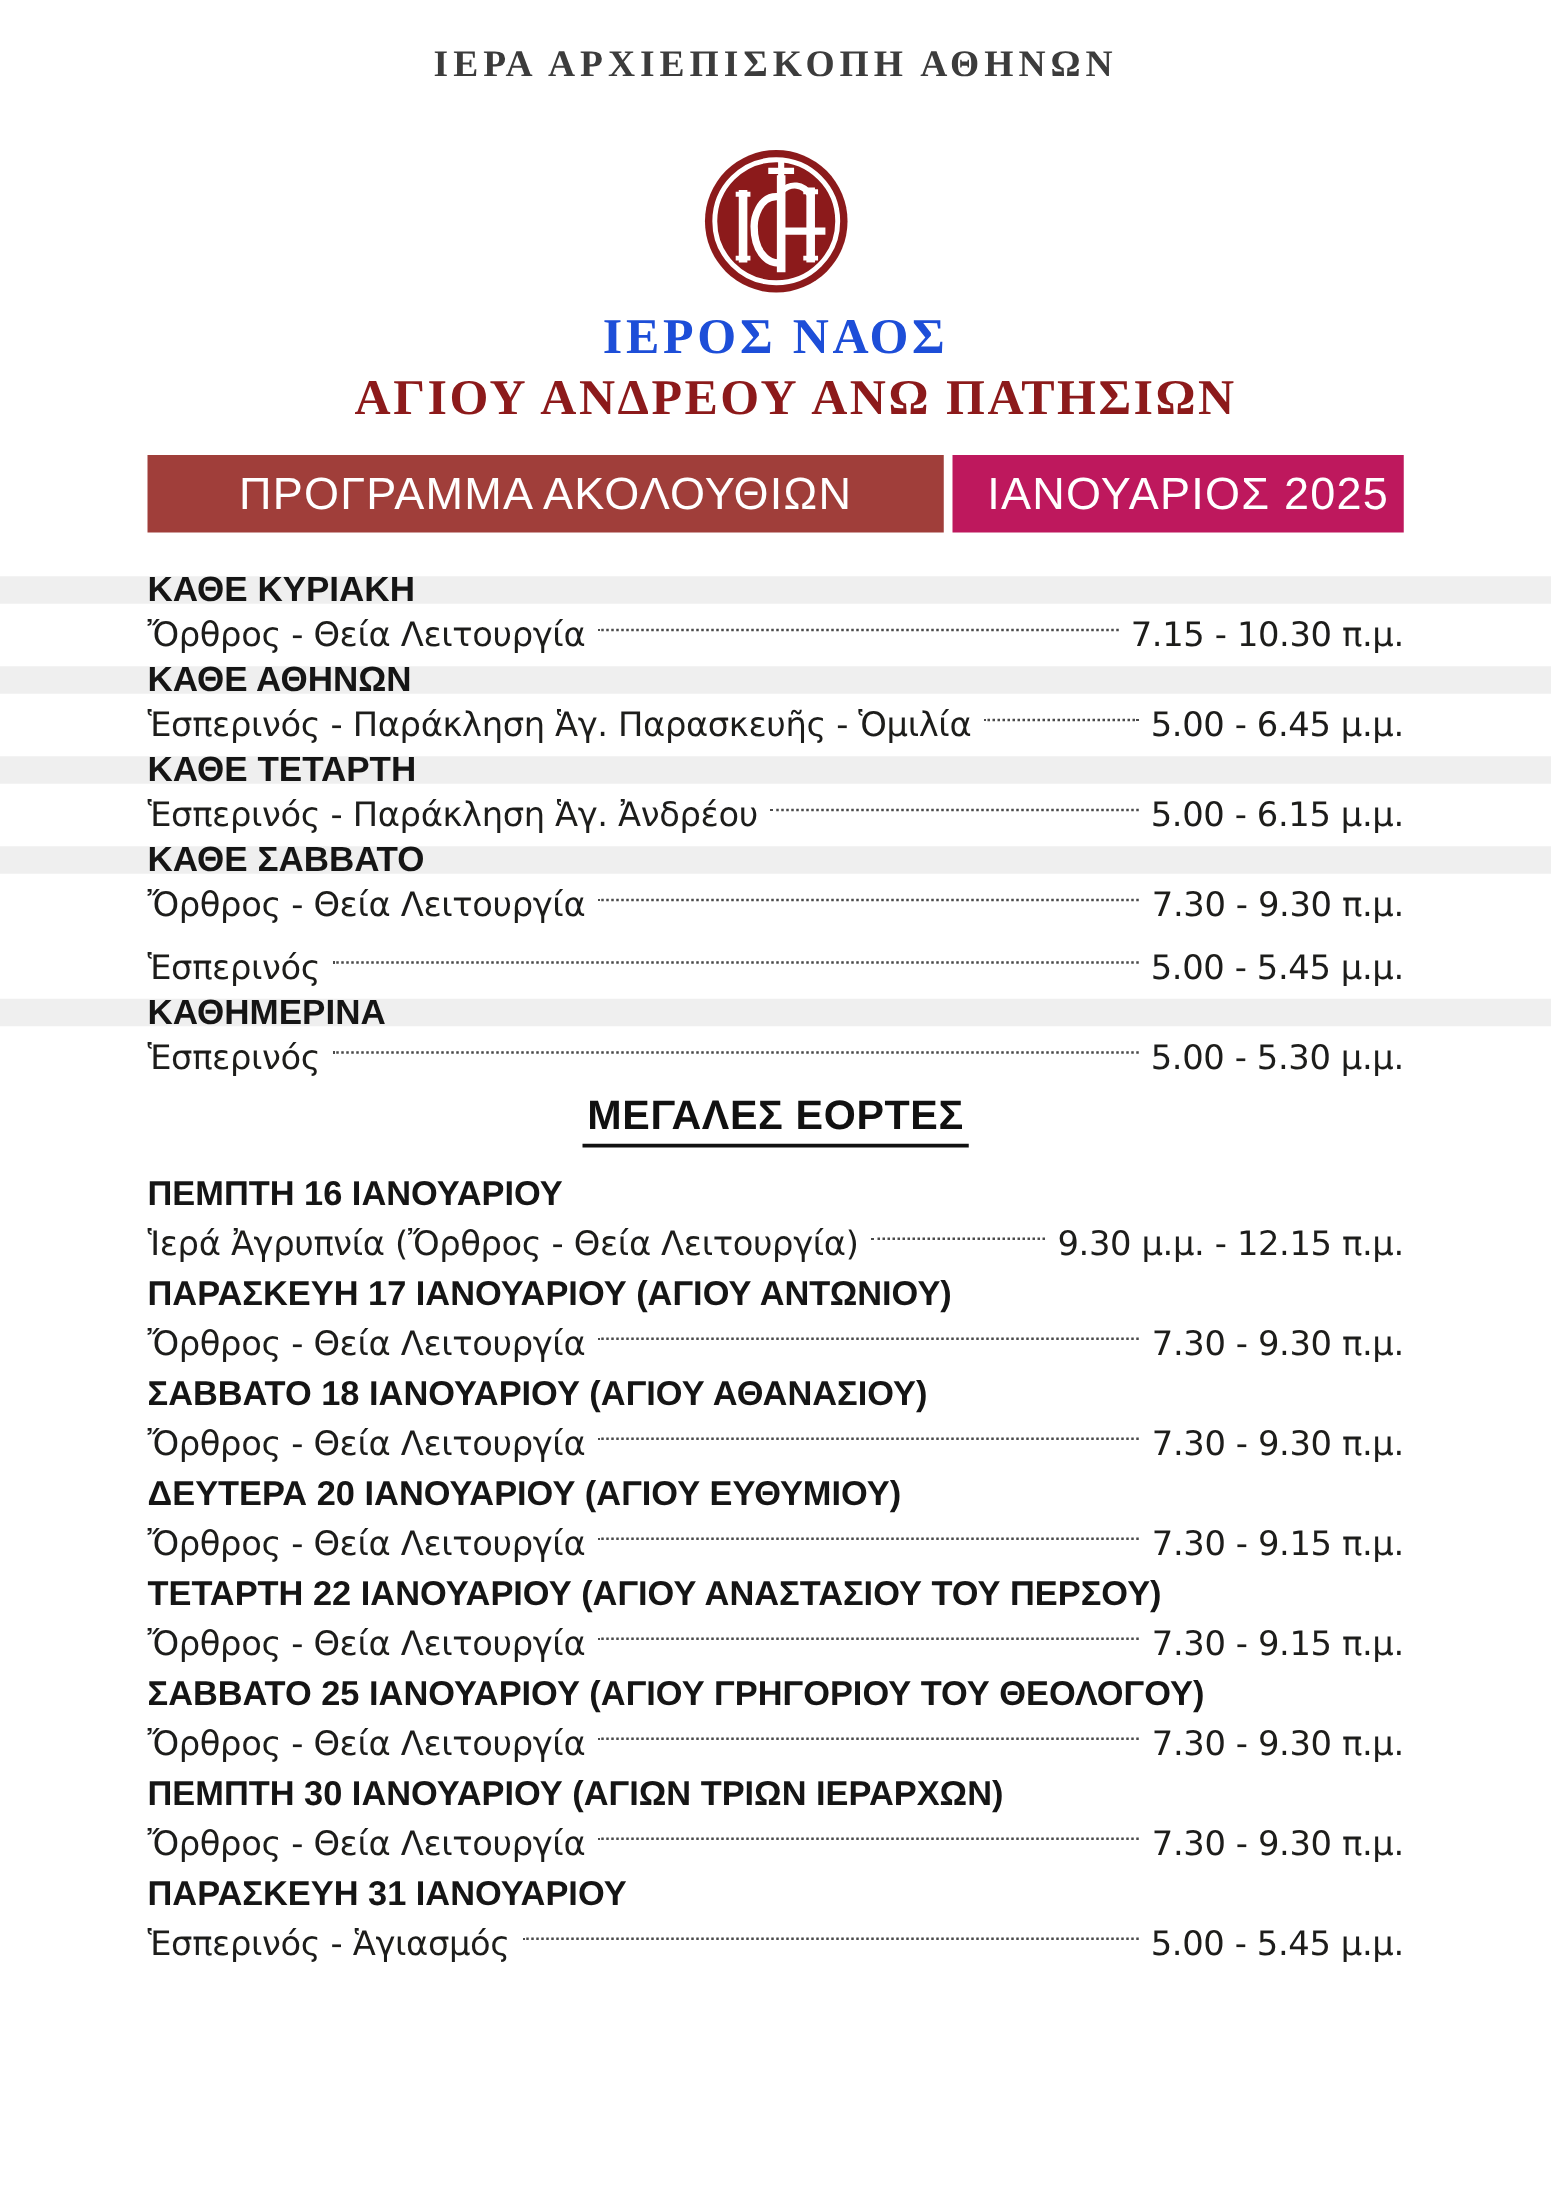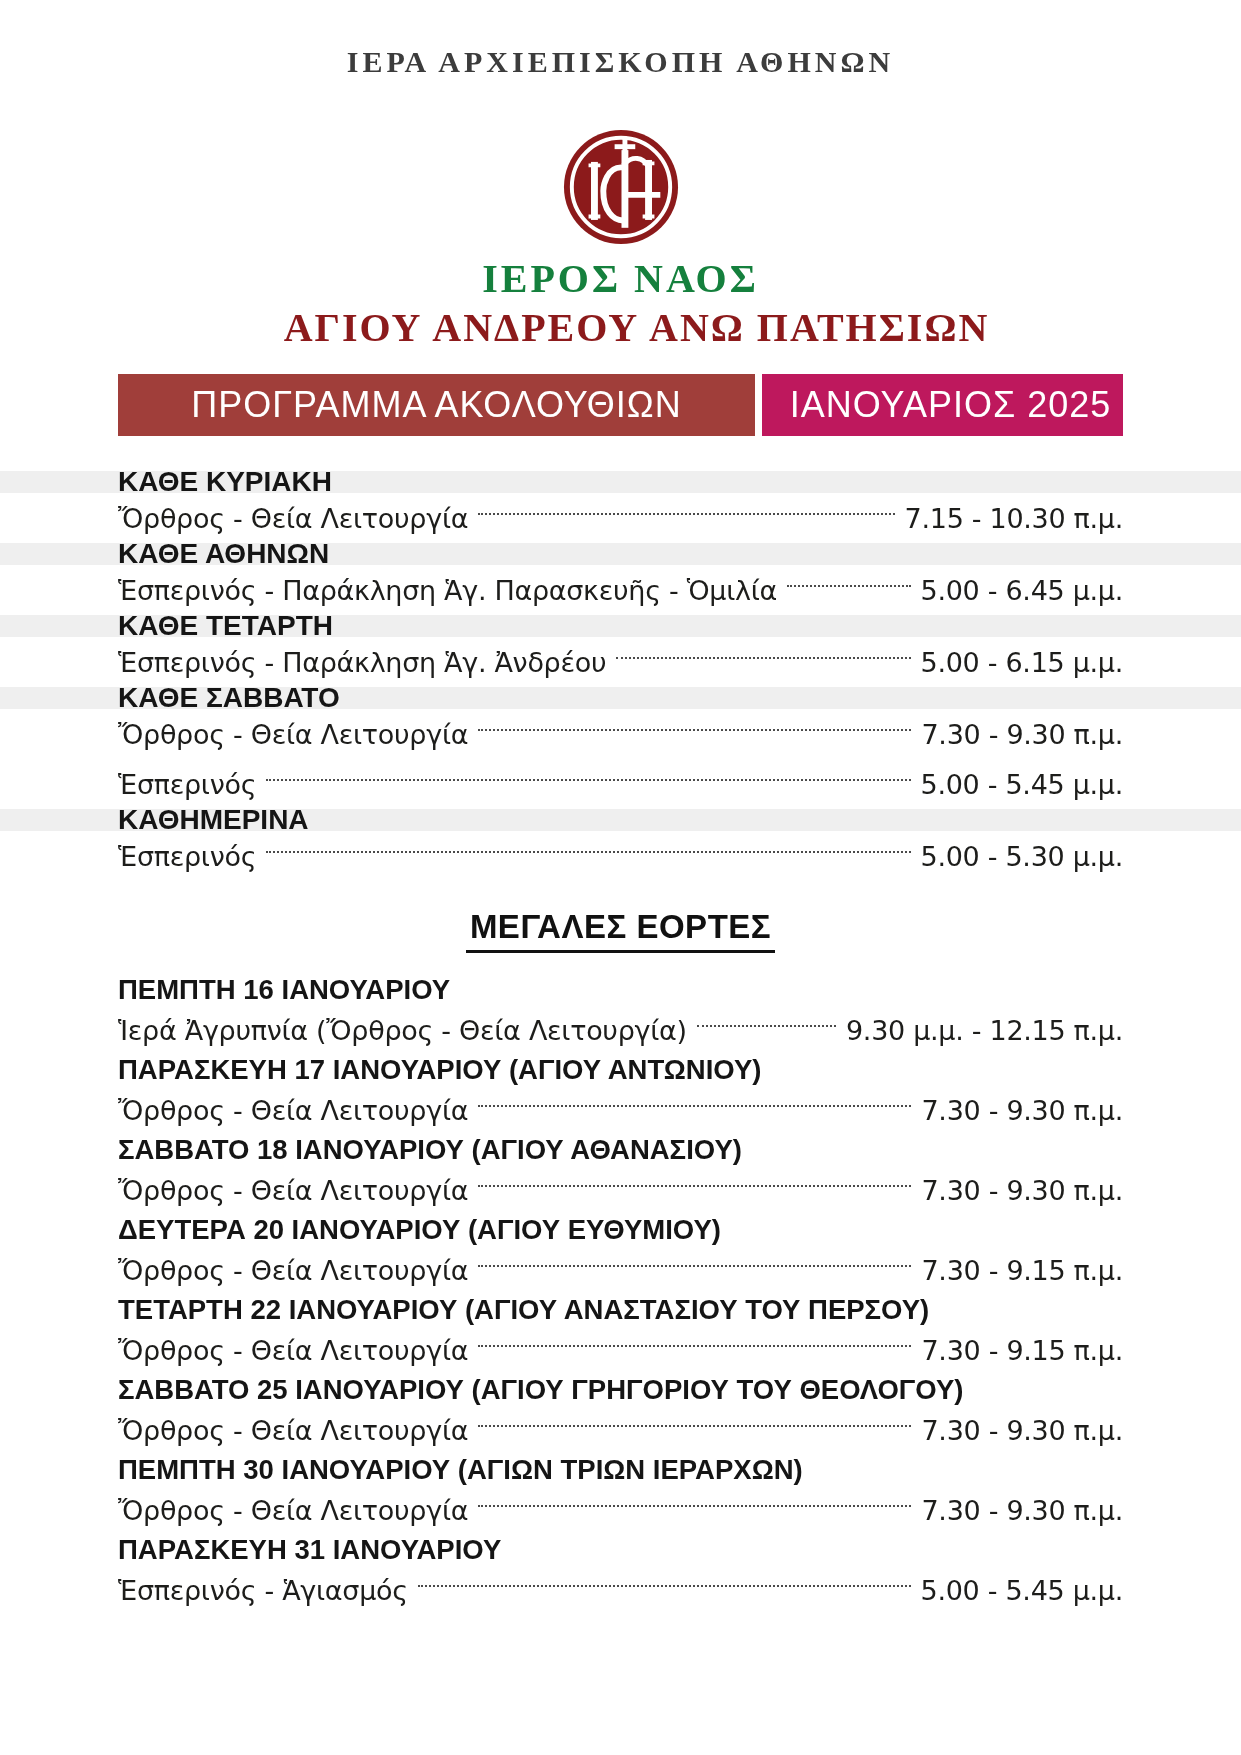--- a/index.html
+++ b/index.html
@@ -5,30 +5,30 @@
   html,body{margin:0;padding:0;}
   body{
     width:1241px;height:1755px;background:#ffffff;overflow:hidden;
     font-family:"DejaVu Sans","Liberation Sans",sans-serif;
     color:#1d1d1b;
   }
   .page{width:1241px;height:1755px;position:relative;}
 
   
   .arch-title{
-    padding-top:42px;text-align:center;
+    padding-top:32px;text-align:center;
     font-family:"Liberation Serif","DejaVu Serif",serif;
     font-size:30px;line-height:40px;letter-spacing:4px;
     color:#3c3c3c;font-weight:bold;
   }
   .logo-wrap{width:118px;height:118px;margin:46px auto 10px auto;}
   .church-line1{
     text-align:center;font-family:"Liberation Serif","DejaVu Serif",serif;
     font-size:40px;line-height:46px;letter-spacing:3px;
-    color:#15803d;font-weight:bold;
+    color:#1d4ed8;font-weight:bold;
   }
   .church-line2{
     text-align:center;font-family:"Liberation Serif","DejaVu Serif",serif;
     font-size:40px;line-height:52px;letter-spacing:2px;
     color:#8c1a1b;font-weight:bold;margin-left:32px;
   }
 
   
   .bar{margin:20px 118px 0 118px;height:62px;display:flex;gap:7px;}
   .bar-red{
@@ -54,21 +54,21 @@
   }
   .srow{
     height:50px;margin:0 118px;display:flex;align-items:center;
     font-size:27px;letter-spacing:-0.3px;color:#1d1d1b;
   }
   .svc{white-space:nowrap;}
   .dots{flex:1;border-bottom:2px dotted #4a4a4a;margin:0 10px 9px 10px;min-width:18px;}
   .time{white-space:nowrap;}
 
   
-  .feast-title-wrap{margin-top:25px;text-align:center;line-height:42px;}
+  .feast-title-wrap{text-align:center;line-height:42px;}
   .feast-title{
     display:inline-block;
     font-family:"Liberation Sans","DejaVu Sans",sans-serif;
     font-weight:bold;font-size:33px;color:#111;
     border-bottom:3px solid #111;padding:0 4px 2px 4px;letter-spacing:0.5px;
   }
   .feasts{margin:16px 118px 0 118px;}
   .fdate{
     height:40px;line-height:40px;white-space:nowrap;
     font-family:"Liberation Sans","DejaVu Sans",sans-serif;

